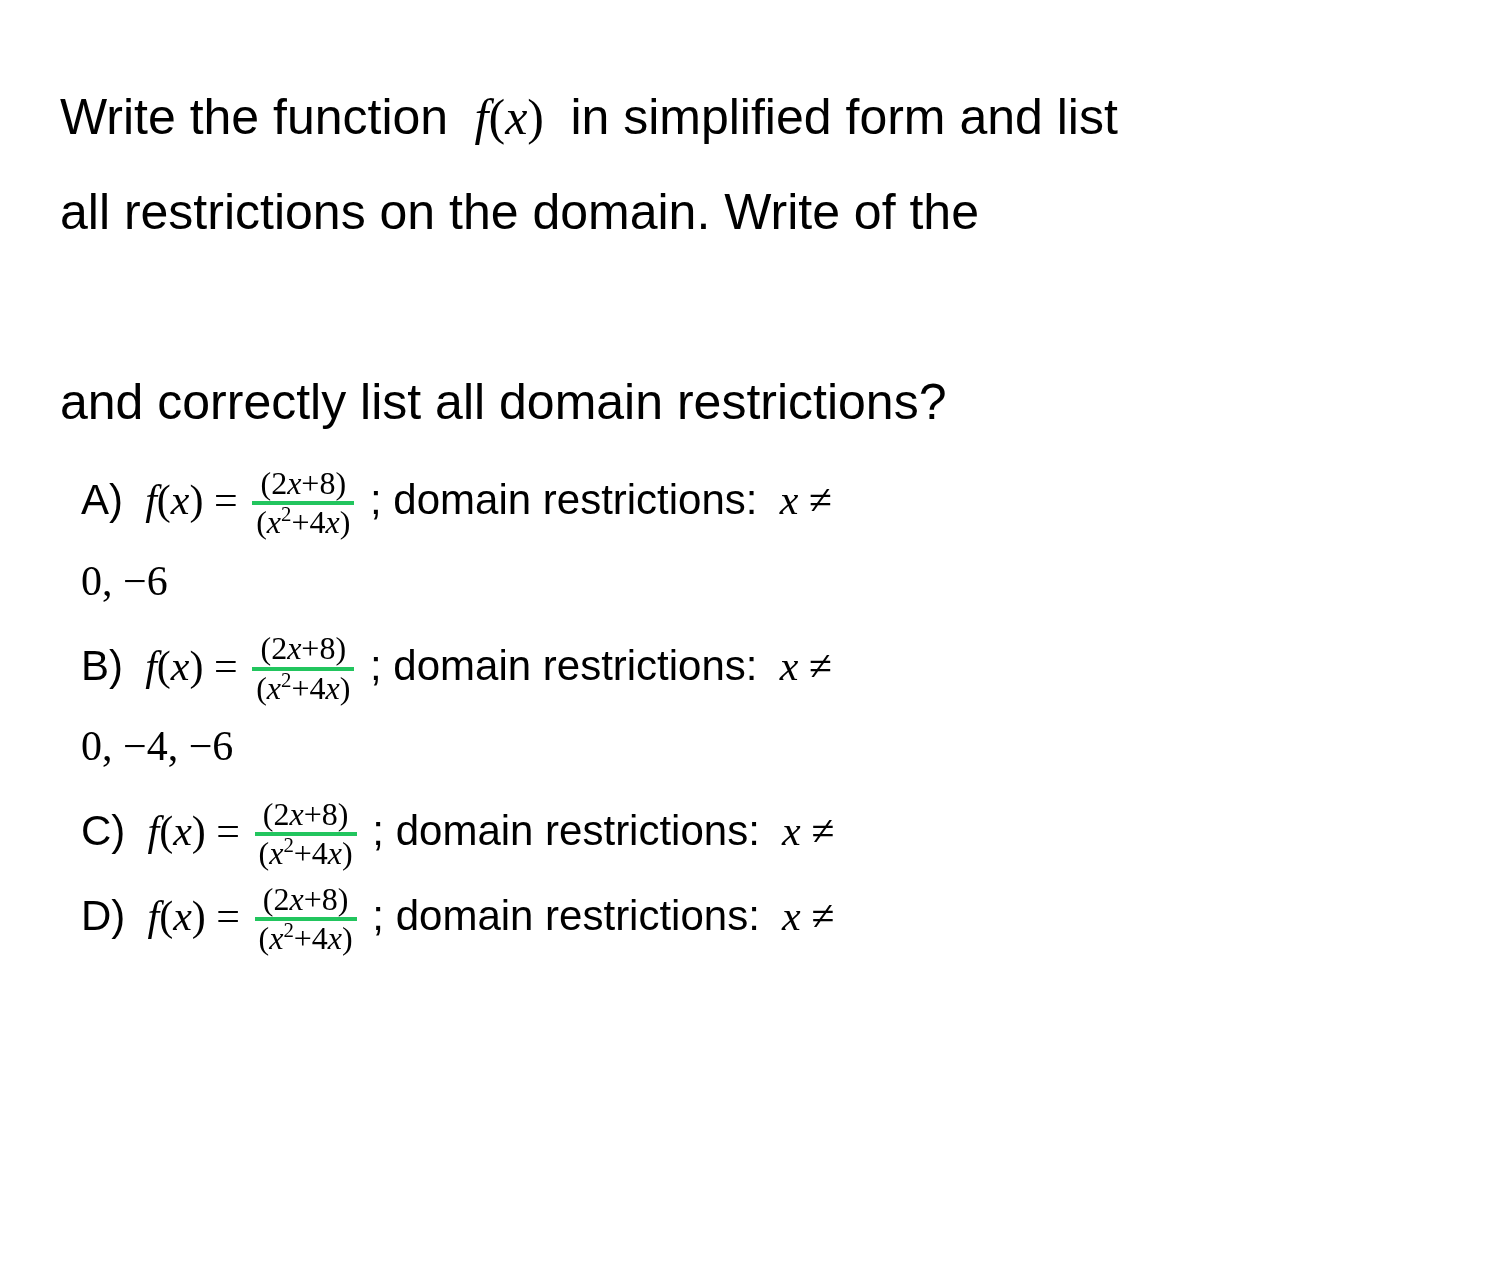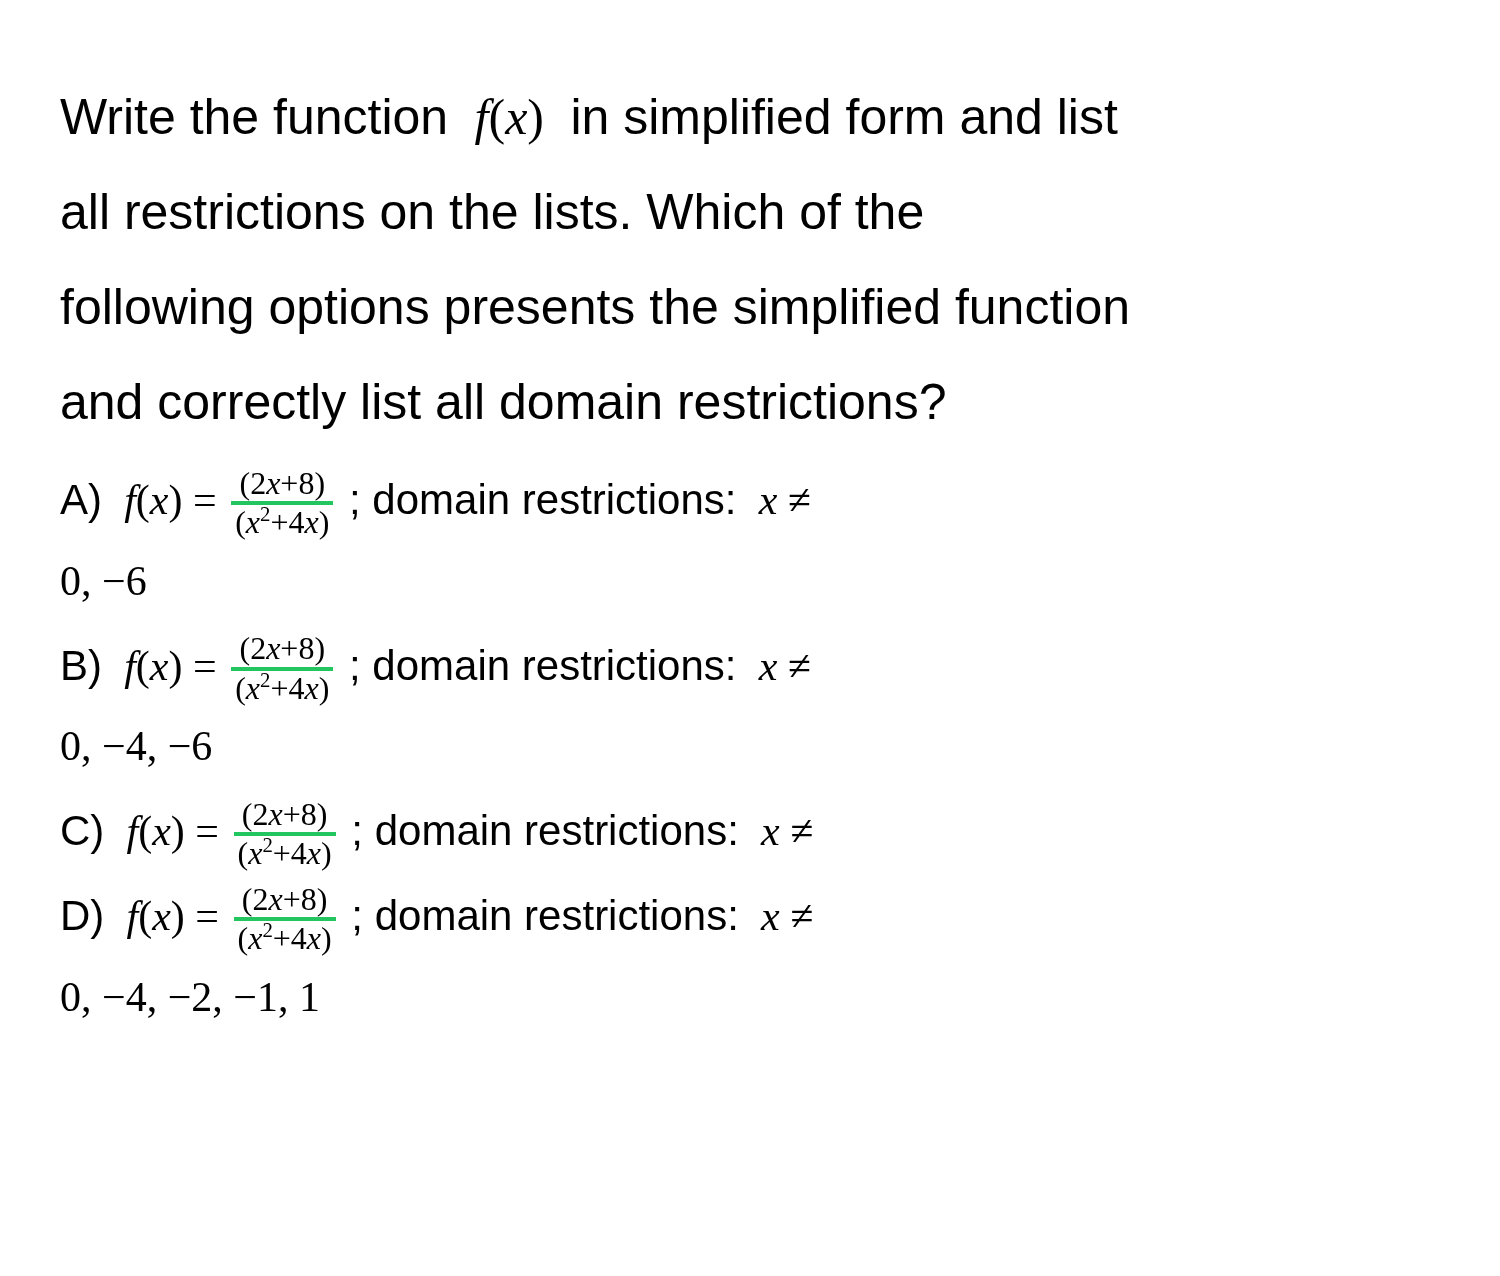--- a/index.html
+++ b/index.html
@@ -17,20 +17,21 @@
     }
     .question {
       font-size: 50px;
       line-height: 1.9;
       margin-bottom: 10px;
     }
     .option {
       font-size: 42px;
       line-height: 1.9;
       margin-top: 4px;
+      margin-left: 21px;
     }
     .math {
       font-family: 'Times New Roman', Times, serif;
       font-style: italic;
     }
     .math-upright {
       font-family: 'Times New Roman', Times, serif;
       font-style: normal;
     }
     .frac {
@@ -72,22 +73,22 @@
       font-style: normal;
     }
   </style>
 </head>
 <body>
 
 <div class="question">
   <span>Write the function </span>
   <span class="math"><span class="math-upright">&nbsp;</span>f<span class="paren">(</span>x<span class="paren">)</span>&nbsp;</span>
   <span> in simplified form and list</span><br>
-  <span>all restrictions on the lists. Which of the</span><br>
-  <span>following options presents the simplified function</span><br>
+  <span>all restrictions on the domain. Write of the</span><br>
+  <br>
   <span>and correctly list all domain restrictions?</span>
 </div>
 
 <div class="option">
   <span>A) </span>
   <span class="math">&nbsp;f<span class="paren">(</span>x<span class="paren">)</span> <span class="math-upright">=</span> </span>
   <span class="frac">
     <span class="num">(2<span style="font-style:italic">x</span>+8)</span>
     <span class="den">(<span style="font-style:italic">x</span><span class="sup">2</span>+4<span style="font-style:italic">x</span>)</span>
   </span>
@@ -121,14 +122,13 @@
 
 <div class="option">
   <span>D) </span>
   <span class="math">&nbsp;f<span class="paren">(</span>x<span class="paren">)</span> <span class="math-upright">=</span> </span>
   <span class="frac">
     <span class="num">(2<span style="font-style:italic">x</span>+8)</span>
     <span class="den">(<span style="font-style:italic">x</span><span class="sup">2</span>+4<span style="font-style:italic">x</span>)</span>
   </span>
   <span> ; domain restrictions: </span>
   <span class="math">&nbsp;x <span class="ne">≠</span></span><br>
-  <span class="math-upright">0, −4, −2, −1, 1</span>
 </div>
 
 </body></html>

